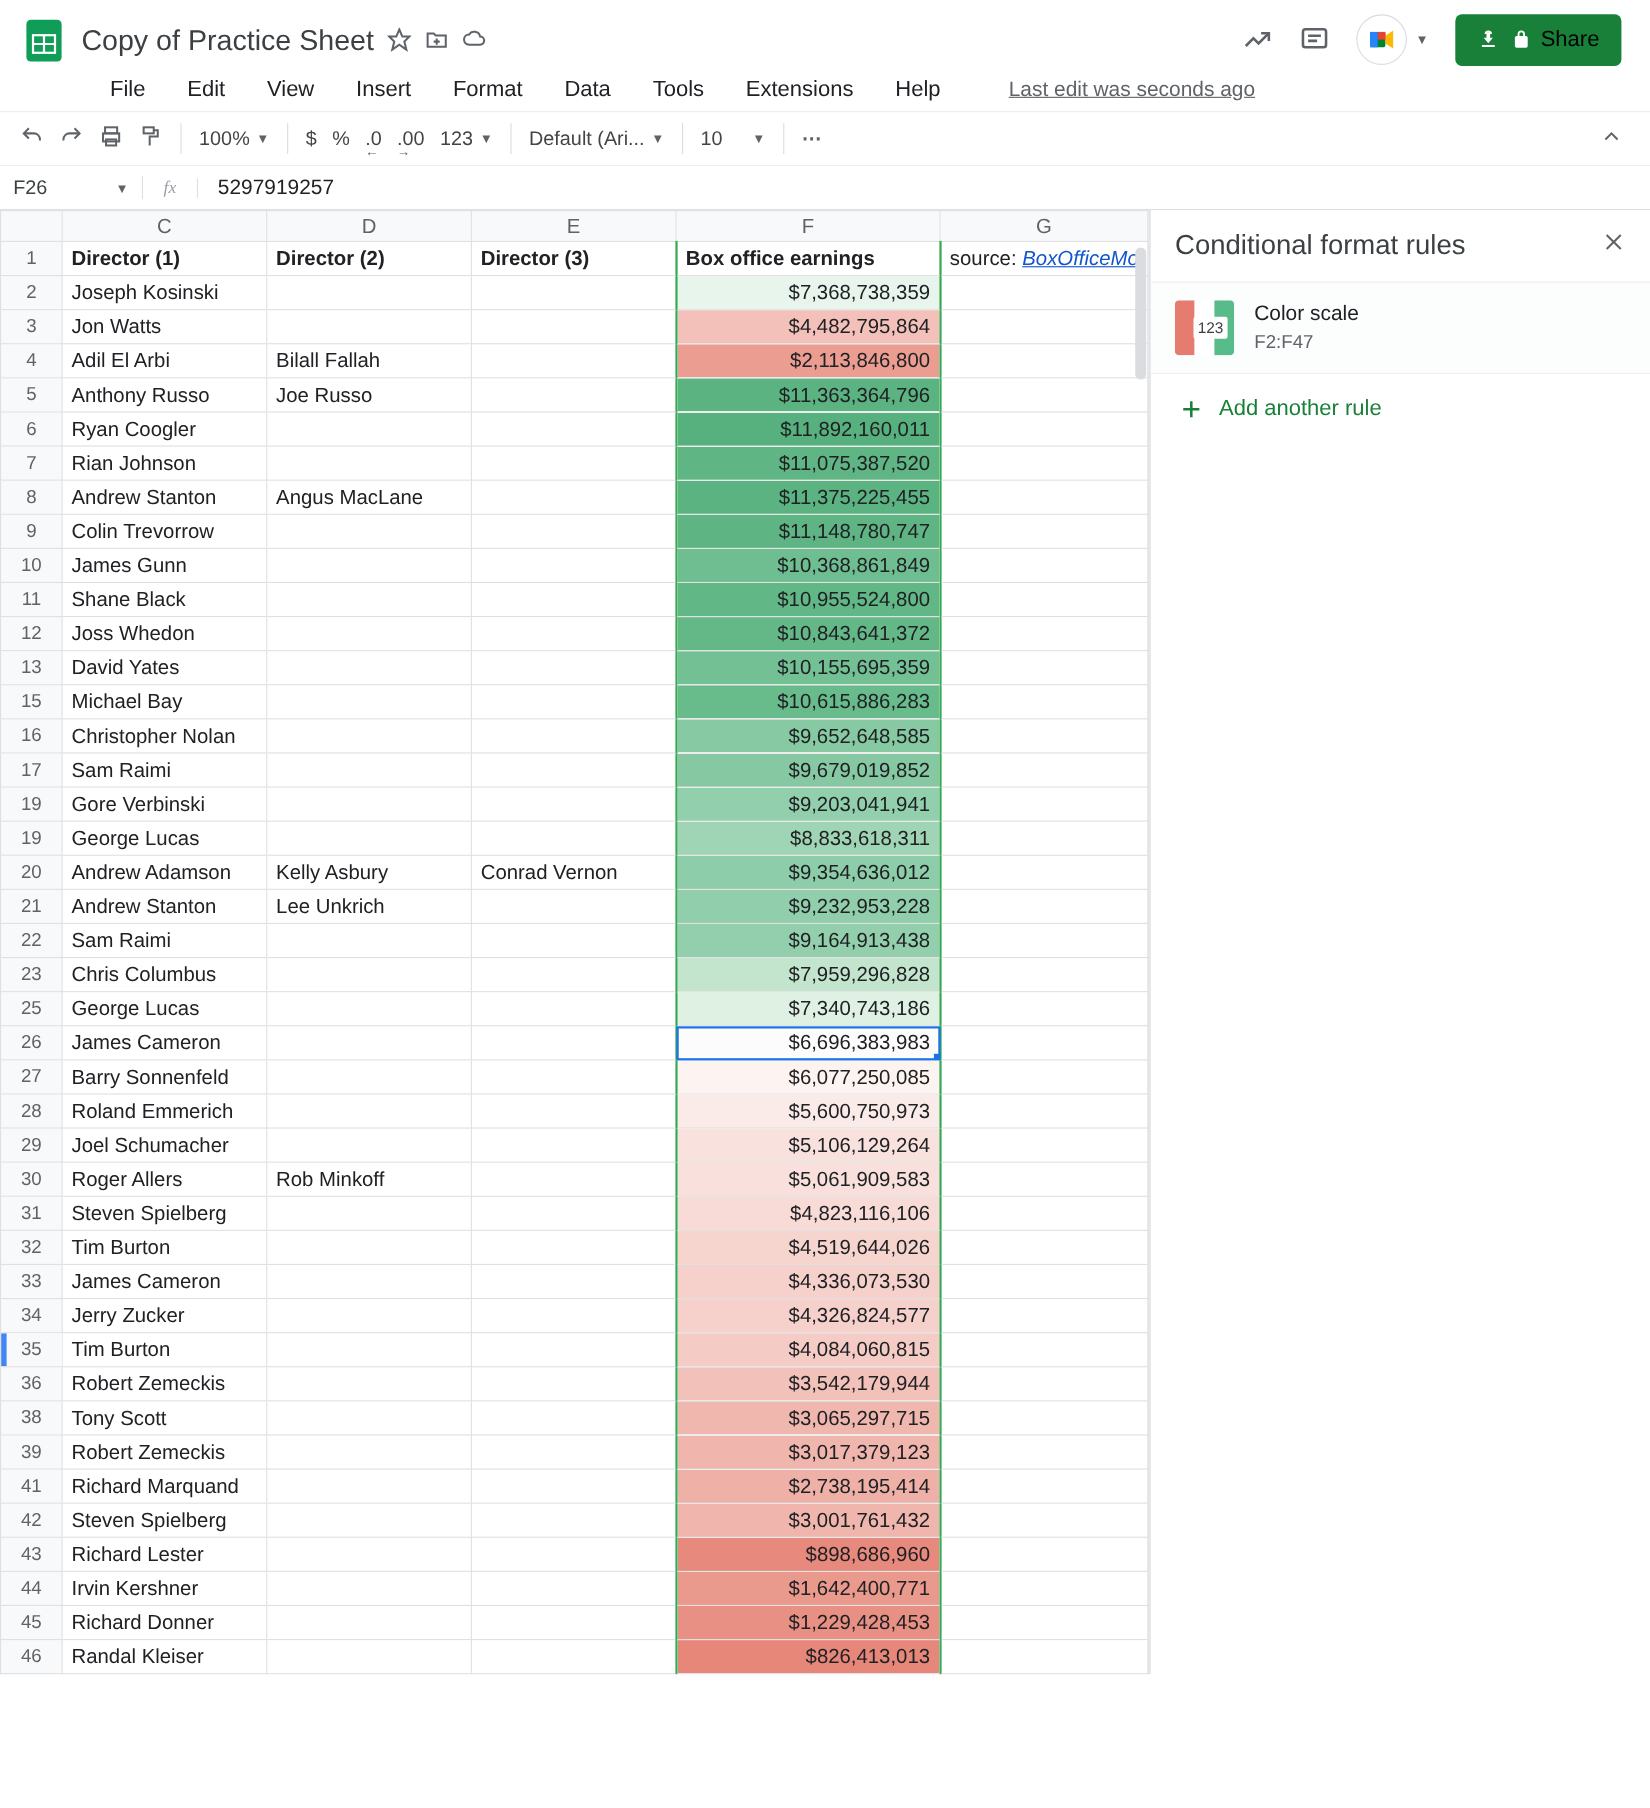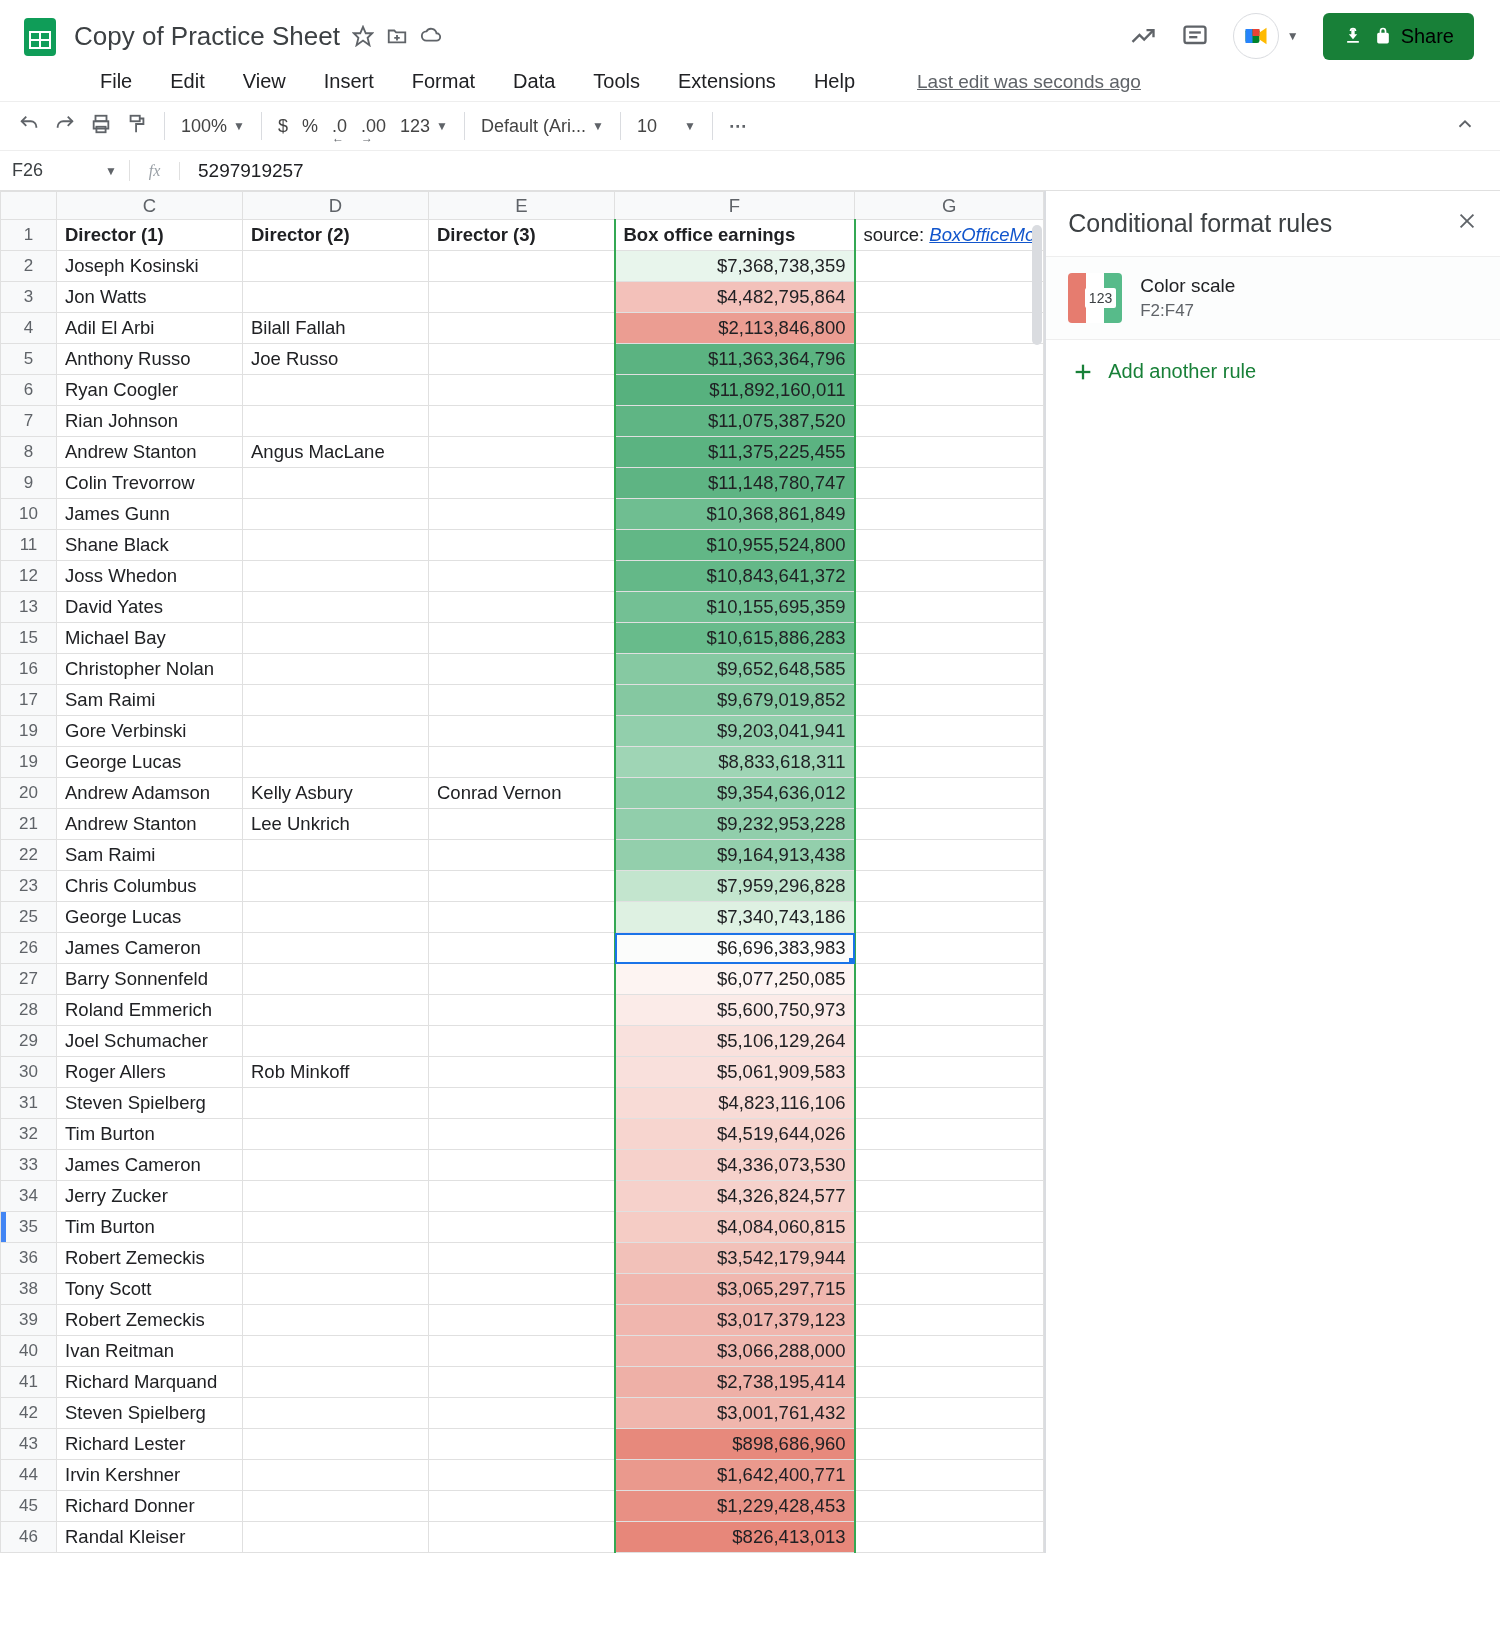--- a/index.html
+++ b/index.html
@@ -538,28 +538,20 @@
           </tr>
           <tr>
             <td class="rowhdr  ">39</td>
   <td>Robert Zemeckis</td>
   <td></td>
   <td></td>
   <td class="num cf-border-left cf-border-right " style="background:#f0b6ae">$3,017,379,123</td>
   <td></td>
           </tr>
           <tr>
-            <td class="rowhdr  ">40</td>
-  <td>Ivan Reitman</td>
-  <td></td>
-  <td></td>
-  <td class="num cf-border-left cf-border-right " style="background:#f0b7af">$3,066,288,000</td>
-  <td></td>
-          </tr>
-          <tr>
             <td class="rowhdr  ">41</td>
   <td>Richard Marquand</td>
   <td></td>
   <td></td>
   <td class="num cf-border-left cf-border-right " style="background:#eeb0a7">$2,738,195,414</td>
   <td></td>
           </tr>
           <tr>
             <td class="rowhdr  ">42</td>
   <td>Steven Spielberg</td>

